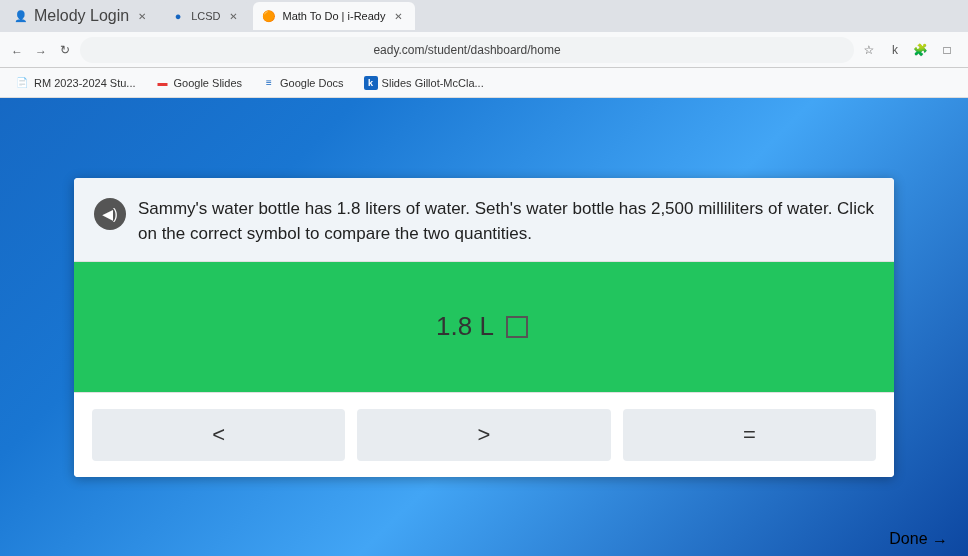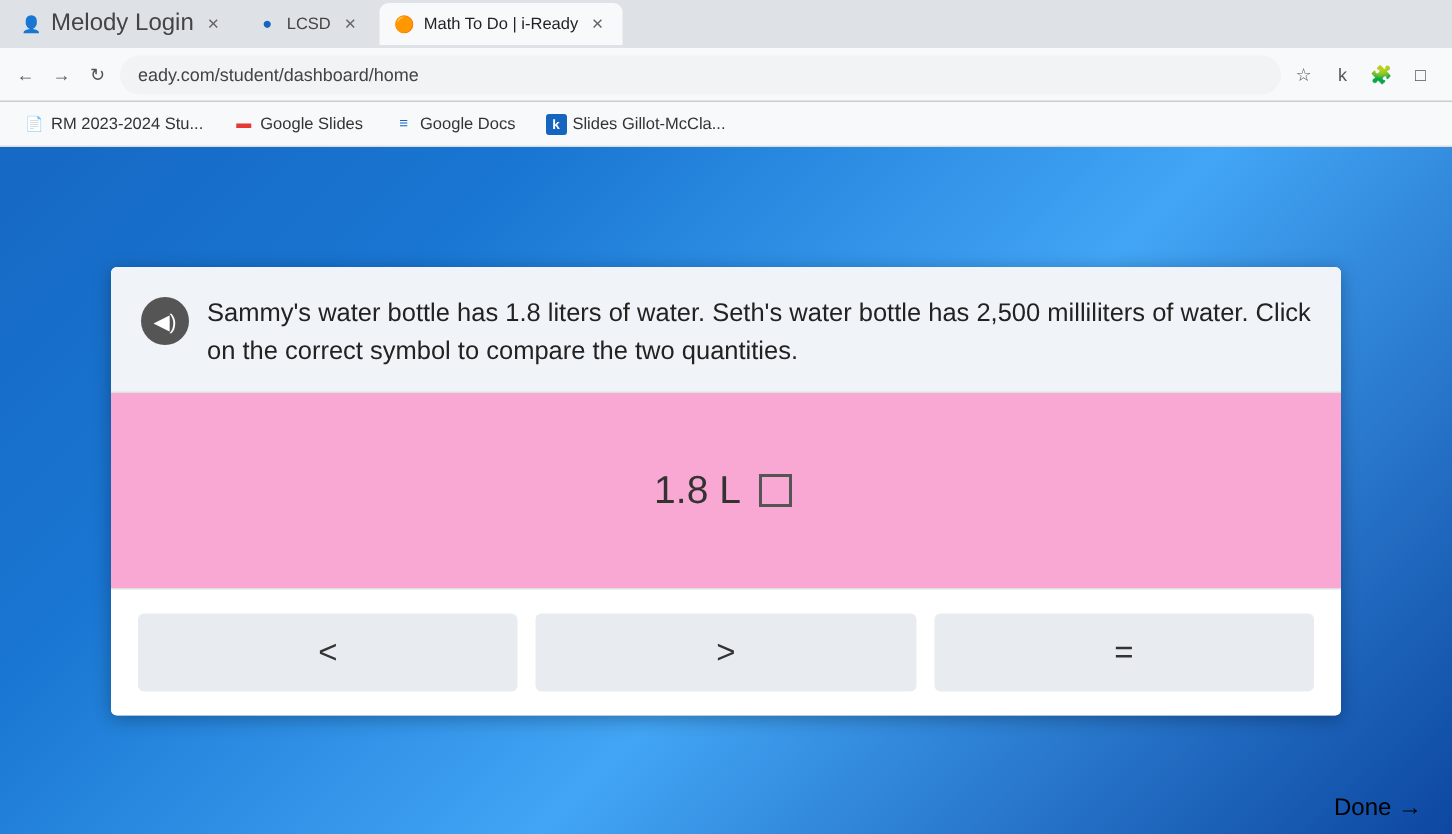--- a/index.html
+++ b/index.html
@@ -98,20 +98,21 @@
       flex: 1;
       height: 26px;
       background: #f1f3f4;
       border-radius: 13px;
       display: flex;
       align-items: center;
       padding: 0 12px;
       font-size: 12px;
       color: #444;
       gap: 6px;
+      justify-content: center;
     }
 
     .address-icons {
       display: flex;
       align-items: center;
       gap: 8px;
       padding-right: 4px;
     }
 
     .addr-icon {
@@ -210,21 +211,21 @@
     }
 
     .question-hint {
       font-size: 17px;
       color: #222;
       margin-top: 6px;
     }
 
     
     .answer-area {
-      background: #f9a8d4;
+      background: #22c55e;
       min-height: 130px;
       display: flex;
       align-items: center;
       justify-content: center;
       padding: 14px;
     }
 
     .comparison-display {
       font-size: 26px;
       color: #333;

